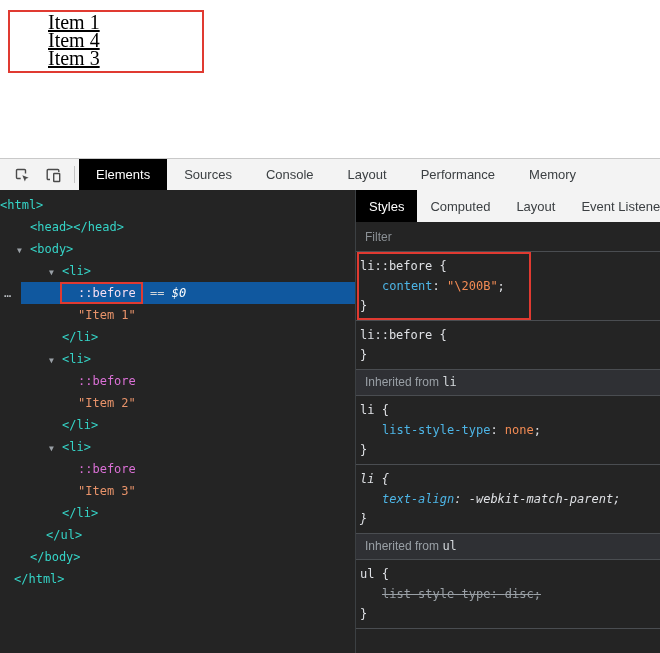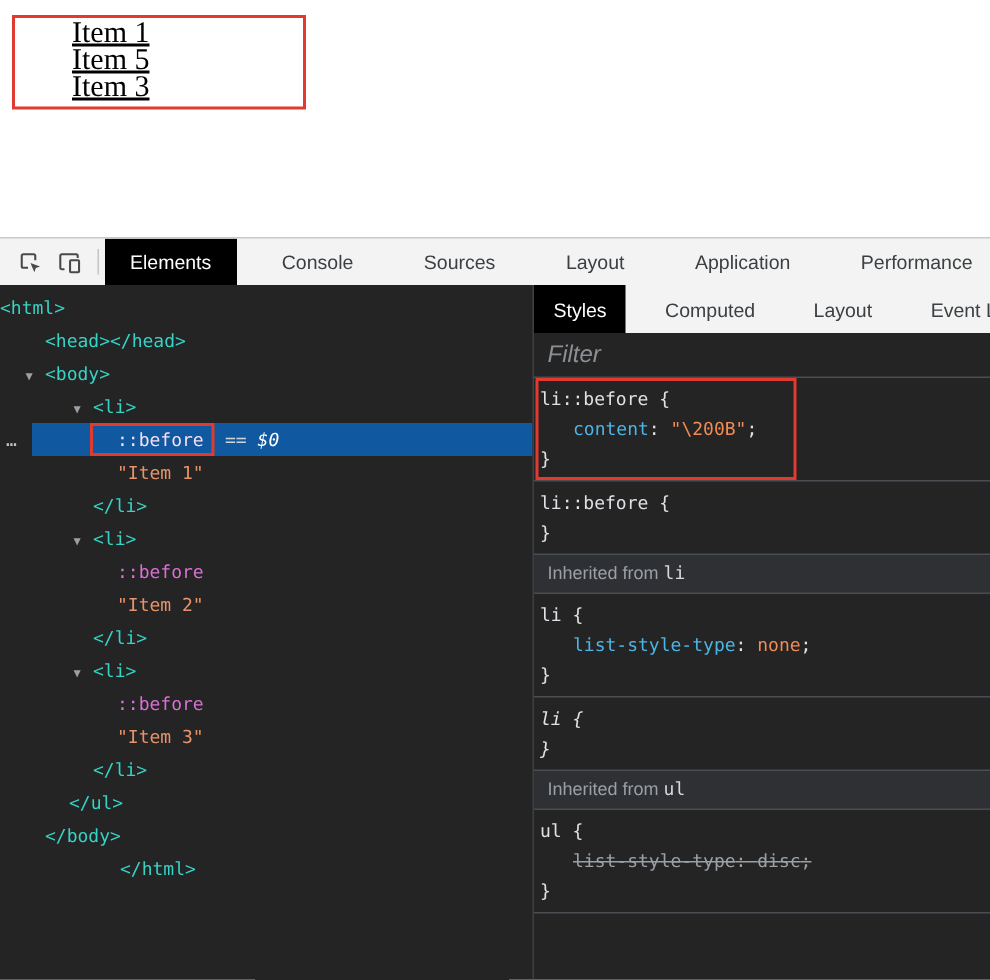--- a/index.html
+++ b/index.html
@@ -32,21 +32,21 @@
     font-family:"Liberation Serif",serif;font-size:20px;line-height:18px;color:#000;text-decoration:underline;}
   .annotation-box{position:absolute;border:2px solid var(--annotation-red);pointer-events:none;}
   .page-annotation{left:8px;top:10px;width:196px;height:63px;}
 
   
   .devtools{height:495px;display:flex;flex-direction:column;background:var(--devtools-bg);}
   .toolbar{flex:0 0 32px;height:32px;background:var(--toolbar-bg);border-top:1px solid #c9c9c9;
     display:flex;align-items:stretch;padding-left:6px;overflow:hidden;}
   .icon-btn{width:32px;display:flex;align-items:center;justify-content:center;color:var(--icon-color);cursor:pointer;}
   .toolbar-sep{width:1px;background:#c4c4c4;margin:7px 4px;}
-  .tabs{display:flex;flex-wrap:nowrap;overflow:hidden;gap:13px;}
+  .tabs{display:flex;flex-wrap:nowrap;overflow:hidden;}
   .tab{padding:0 17px;display:flex;align-items:center;font-size:13px;color:var(--toolbar-text);
     white-space:nowrap;cursor:pointer;}
   .tab.selected{background:var(--tab-selected-bg);color:var(--tab-selected-text);}
 
   .content{flex:1;display:flex;min-height:0;}
 
   
   .dom-panel{flex:0 0 355px;width:355px;background:var(--devtools-bg);overflow:hidden;
     font-family:"DejaVu Sans Mono","Liberation Mono",monospace;font-size:12px;color:var(--text-light);
     padding-top:4px;}
@@ -63,21 +63,21 @@
   .dots{position:absolute;left:4px;top:0;color:#c0c4c9;letter-spacing:1px;}
 
   
   .styles-panel{flex:1;min-width:0;display:flex;flex-direction:column;background:var(--devtools-bg);
     border-left:1px solid #3c4043;}
   .sub-tabs{flex:0 0 32px;height:32px;background:var(--toolbar-bg);}
   .sub-tabs .tab{padding:0 13px;}
   .filter-row{flex:0 0 30px;height:30px;border-bottom:1px solid var(--panel-border);
     display:flex;align-items:center;padding:0 9px;background:var(--devtools-bg);}
   .filter-input{background:transparent;border:none;outline:none;color:var(--text-light);
-    font-size:16px;width:100%;font-family:"Liberation Sans",sans-serif;font-style:italic;}
+    font-size:12px;width:100%;font-family:"Liberation Sans",sans-serif;}
   .filter-input::placeholder{color:#8b9095;}
   #styles-rules{flex:1;overflow:hidden;font-family:"DejaVu Sans Mono","Liberation Mono",monospace;
     font-size:12px;color:var(--text-light);}
   .rule-block{padding:4px 6px 4px 4px;border-bottom:1px solid var(--panel-border);
     position:relative;line-height:20px;}
   .rule-block.italic{font-style:italic;}
   .rule-line{white-space:pre;}
   .decl{padding-left:22px;}
   .selector{color:var(--text-light);}
   .prop{color:var(--property-color);}
@@ -90,21 +90,21 @@
   .hdr-el{color:#d5d9dd;font-family:"DejaVu Sans Mono","Liberation Mono",monospace;cursor:pointer;}
   .rule-redbox{position:absolute;left:1px;top:0;bottom:0;width:174px;
     border:2px solid var(--annotation-red);pointer-events:none;}
 </style>
 </head>
 <body>
 
 <div class="page-area">
   <ul class="page-list" id="page-list">
       <li class="page-list-item">Item 1</li>
-      <li class="page-list-item">Item 5</li>
+      <li class="page-list-item">Item 4</li>
       <li class="page-list-item">Item 3</li>
     </ul>
   <div class="annotation-box page-annotation"></div>
 </div>
 
 <div class="devtools">
   <div class="toolbar">
     <div class="icon-btn">
       <svg width="20" height="20" viewBox="0 0 20 20" fill="none">
         <path d="M13.5 8.5V5.5a1 1 0 0 0-1-1h-7a1 1 0 0 0-1 1v7a1 1 0 0 0 1 1h3.2" stroke="currentColor" stroke-width="1.4"></path>
@@ -113,24 +113,23 @@
     </div>
     <div class="icon-btn">
       <svg width="20" height="20" viewBox="0 0 20 20" fill="none">
         <path d="M6 14.5H4.2a1 1 0 0 1-1-1v-8a1 1 0 0 1 1-1h9.6a1 1 0 0 1 1 1V7" stroke="currentColor" stroke-width="1.4"></path>
         <rect x="9.7" y="8.5" width="6" height="8" rx="0.6" stroke="currentColor" stroke-width="1.4"></rect>
       </svg>
     </div>
     <div class="toolbar-sep"></div>
     <div class="tabs" id="main-tabs">
         <div class="tab selected">Elements</div>
+        <div class="tab">Sources</div>
         <div class="tab">Console</div>
-        <div class="tab">Sources</div>
         <div class="tab">Layout</div>
-        <div class="tab">Application</div>
         <div class="tab">Performance</div>
         <div class="tab">Memory</div>
       </div>
   </div>
 
   <div class="content">
     <div class="dom-panel">
       <div id="dom-tree">
           <div class="tree-line" style=""><span class="tok-tag">&lt;html&gt;</span></div>
           <div class="tree-line" style="padding-left: 30px;"><span class="tok-tag">&lt;head&gt;&lt;/head&gt;</span></div>
@@ -142,21 +141,21 @@
           <div class="tree-line" style="padding-left: 62px;"><span class="arrow">▼</span><span class="tok-tag">&lt;li&gt;</span></div>
           <div class="tree-line" style="padding-left: 78px;"><span class="tok-pseudo">::before</span></div>
           <div class="tree-line" style="padding-left: 78px;"><span class="tok-string">"Item 2"</span></div>
           <div class="tree-line" style="padding-left: 62px;"><span class="tok-tag">&lt;/li&gt;</span></div>
           <div class="tree-line" style="padding-left: 62px;"><span class="arrow">▼</span><span class="tok-tag">&lt;li&gt;</span></div>
           <div class="tree-line" style="padding-left: 78px;"><span class="tok-pseudo">::before</span></div>
           <div class="tree-line" style="padding-left: 78px;"><span class="tok-string">"Item 3"</span></div>
           <div class="tree-line" style="padding-left: 62px;"><span class="tok-tag">&lt;/li&gt;</span></div>
           <div class="tree-line" style="padding-left: 46px;"><span class="tok-tag">&lt;/ul&gt;</span></div>
           <div class="tree-line" style="padding-left: 30px;"><span class="tok-tag">&lt;/body&gt;</span></div>
-          <div class="tree-line" style="padding-left: 32px; margin-left: 48px;"><span class="tok-tag">&lt;/html&gt;</span></div>
+          <div class="tree-line" style="padding-left: 14px;"><span class="tok-tag">&lt;/html&gt;</span></div>
         </div>
     </div>
 
     <div class="styles-panel">
       <div class="tabs sub-tabs" id="styles-tabs">
           <div class="tab selected">Styles</div>
           <div class="tab">Computed</div>
           <div class="tab">Layout</div>
           <div class="tab">Event Listeners</div>
         </div>
@@ -175,20 +174,21 @@
             <div class="rule-line">}</div>
           </div>
           <div class="styles-section-header"><span class="hdr-text">Inherited from </span><span class="hdr-el">li</span></div>
           <div class="rule-block">
             <div class="rule-line"><span class="selector">li</span><span class="punct"> {</span></div>
             <div class="rule-line decl"><span class="prop">list-style-type</span><span class="punct">: </span><span class="val">none</span><span class="punct">;</span></div>
             <div class="rule-line">}</div>
           </div>
           <div class="rule-block italic">
             <div class="rule-line"><span class="selector">li</span><span class="punct"> {</span></div>
+            <div class="rule-line decl"><span class="prop">text-align</span><span class="punct">: </span><span class="val-plain">-webkit-match-parent</span><span class="punct">;</span></div>
             <div class="rule-line">}</div>
           </div>
           <div class="styles-section-header"><span class="hdr-text">Inherited from </span><span class="hdr-el">ul</span></div>
           <div class="rule-block">
             <div class="rule-line"><span class="selector">ul</span><span class="punct"> {</span></div>
             <div class="rule-line decl struck"><span class="prop">list-style-type</span><span class="punct">: </span><span class="val">disc</span><span class="punct">;</span></div>
             <div class="rule-line">}</div>
           </div>
         </div>
     </div>

